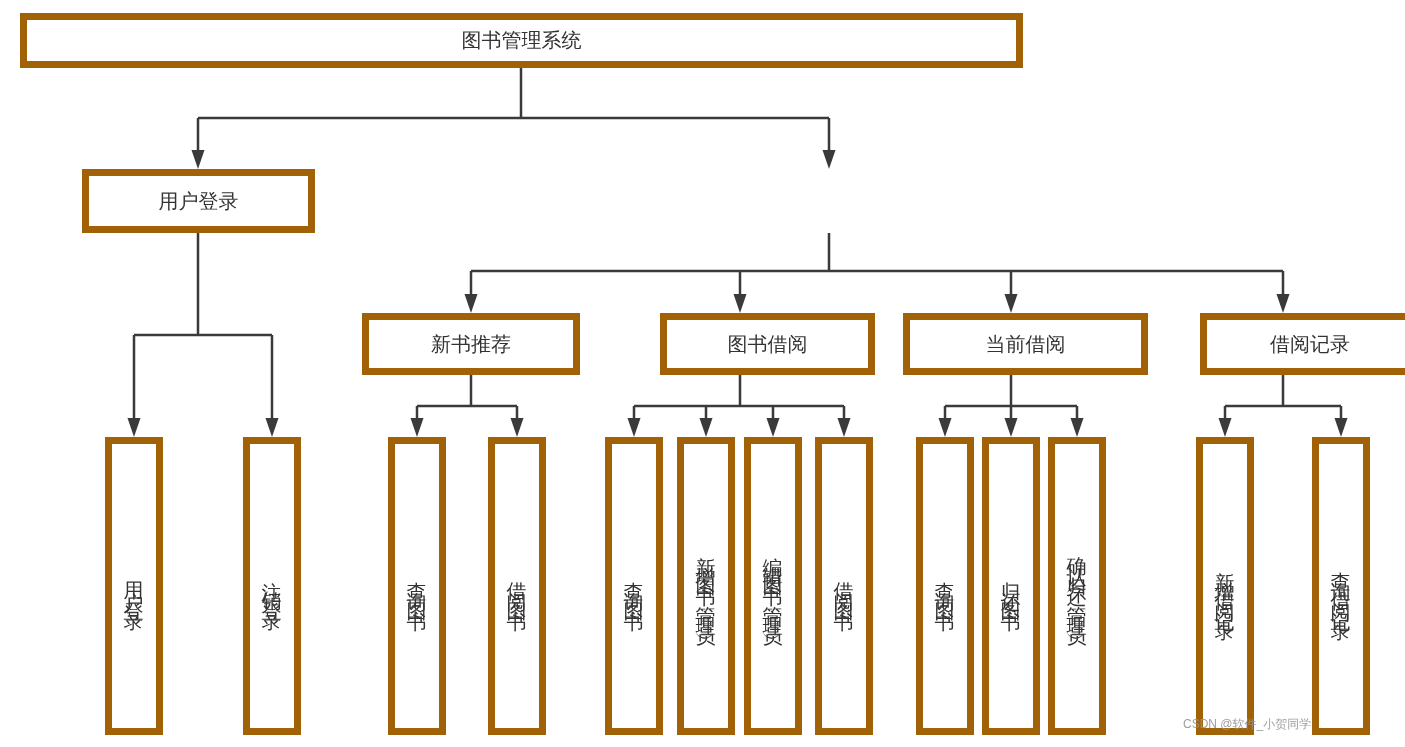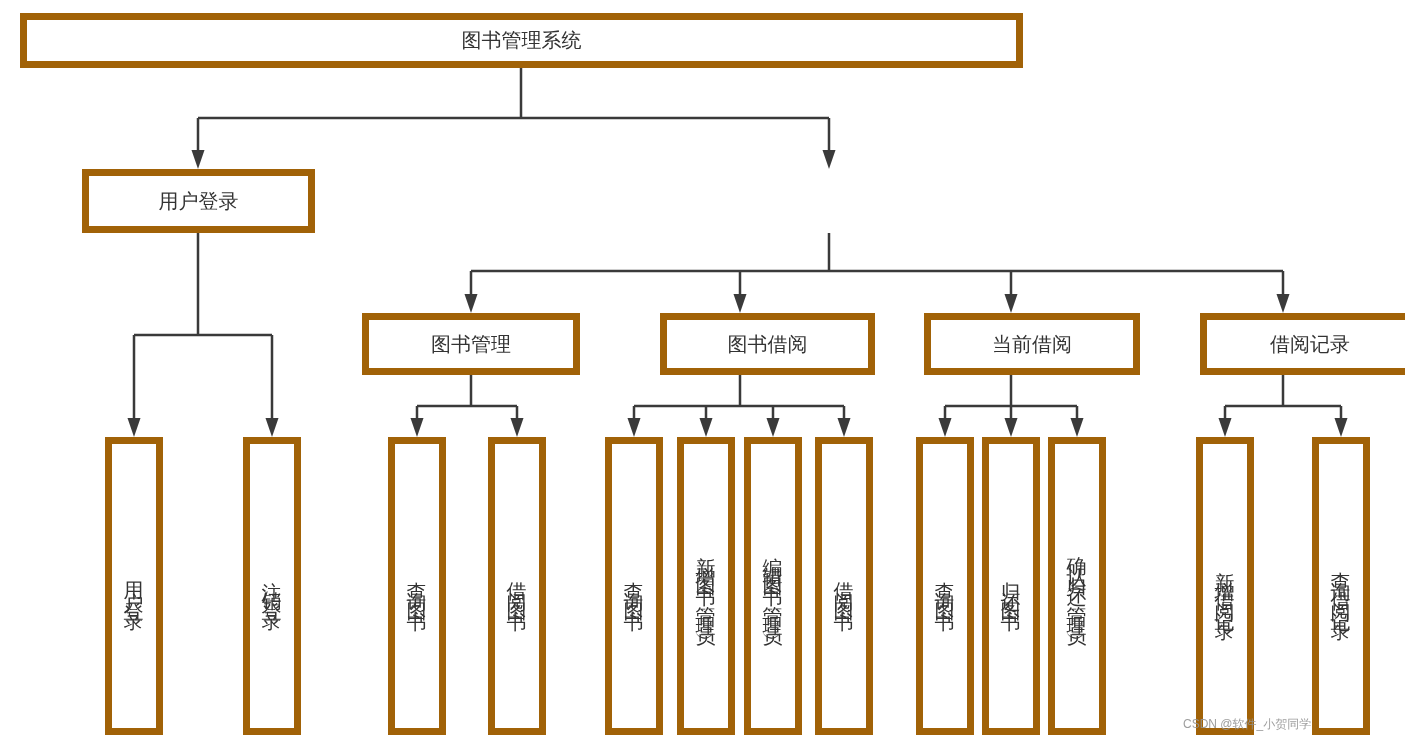--- a/index.html
+++ b/index.html
@@ -24,21 +24,21 @@
     z-index:1;
     text-align:center;
   }
   
   .lv1{left:20px;top:13px;width:1003px;height:55px;}
   .n-user-login{left:82px;top:169px;width:233px;height:64px;}
   .n-book-mgmt{left:711px;top:169px;width:236px;height:64px;}
   .lv3{top:313px;height:62px;}
   .n-new-book{left:362px;width:218px;}
   .n-book-borrow{left:633px;width:215px;margin-left:27px;}
-  .n-current-borrow{left:903px;width:216px;margin-left:21px;}
+  .n-current-borrow{left:903px;width:245px;}
   .n-borrow-record{left:1200px;width:220px;font-family:Liberation Mono, monospace;}
   .leaf{top:437px;width:58px;height:298px;}
   .l-a1{left:105px;} .l-a2{left:243px;}
   .l-b1{left:388px;} .l-b2{left:488px;}
   .l-c1{left:605px;} .l-c2{left:677px;} .l-c3{left:744px;} .l-c4{left:815px;}
   .l-d1{left:916px;} .l-d2{left:982px;} .l-d3{left:1048px;}
   .l-e1{left:1196px;} .l-e2{left:1312px;}
   .vtext{
     writing-mode:vertical-rl;
     text-orientation:mixed;
@@ -104,21 +104,21 @@
 
   <div class="box lv1">
     <span>图书管理系统</span>
   </div>
 
   <div class="box n-user-login">
     <span>用户登录</span>
   </div>
 
   <div class="box lv3 n-new-book">
-    <span>图书管理</span>
+    <span>新书推荐</span>
   </div>
   <div class="box lv3 n-book-borrow">
     <span>图书借阅</span>
   </div>
   <div class="box lv3 n-current-borrow">
     <span>当前借阅</span>
   </div>
   <div class="box lv3 n-borrow-record">
     <span>借阅记录</span>
   </div>

